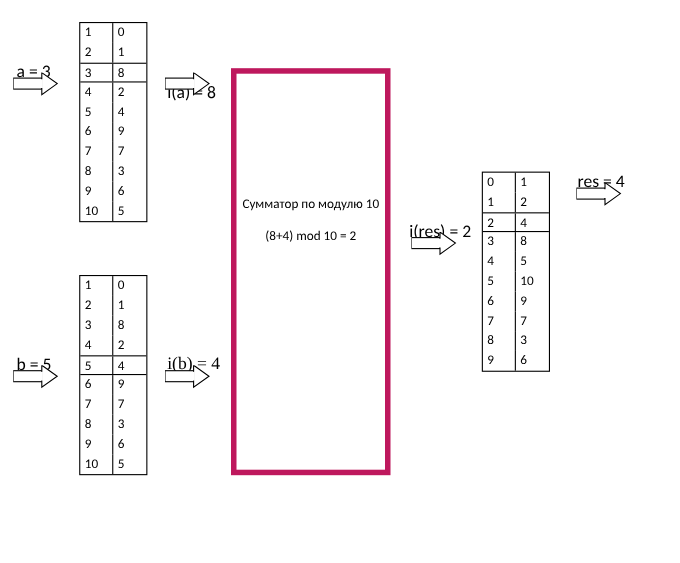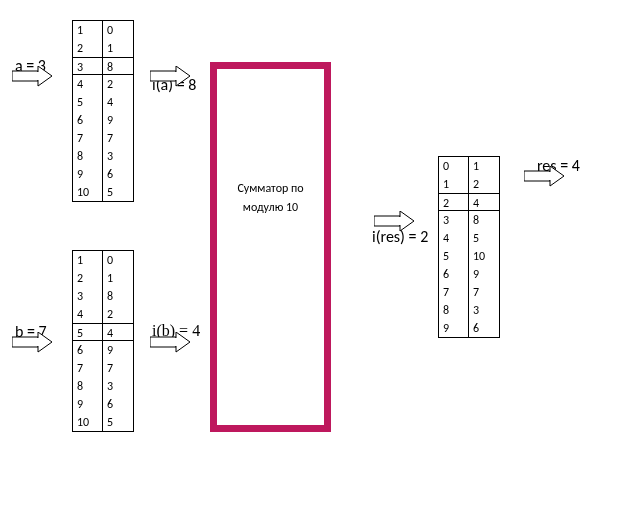--- a/index.html
+++ b/index.html
@@ -28,22 +28,22 @@
     width: 30px;
     padding-left: 4px;
     text-align: left;
   }
   .tbl .cell.left {
     border-right: 1px solid #000;
   }
   .tbl .hl-top { border-top: 1px solid #000; }
   .tbl .hl-bot { border-bottom: 1px solid #000; }
   .sum-box {
-    border: 7px solid #be185d;
-    width: 121px;
+    border: 5px solid #be185d;
+    width: 145px;
     height: 370px;
     text-align: center;
     padding-top: 110px;
     line-height: 1.6;
     background: #fff;
   }
   .label {
     font-size: 16px;
     white-space: nowrap;
   }
@@ -108,21 +108,21 @@
       <div class="cell left">10</div>
       <div class="cell">5</div>
     </div>
   </div>
 
 <div class="abs label" style="left:152px; top:56px;margin-top:19px;">i(a) = 8</div>
 <svg class="arrow-svg" style="left:150px; top:66px;" width="42" height="22">
     <use href="#arrow-right"></use>
   </svg>
 
-<div class="abs label" style="left:15px; top:322px;">b = 7</div>
+<div class="abs label" style="left:15px; top:322px;">b = 5</div>
 <svg class="arrow-svg" style="left:12px; top:332px;" width="42" height="22">
     <use href="#arrow-right"></use>
   </svg>
 
 <div id="table_b" class="abs tbl" style="left:72px; top:250px;">
     <div class="row">
       <div class="cell left">1</div>
       <div class="cell">0</div>
     </div>
     <div class="row">
@@ -164,23 +164,24 @@
   </div>
 
 <div class="abs label" style="left:152px; top:322px;font-family:Liberation Serif, serif;">i(b) = 4</div>
 <svg class="arrow-svg" style="left:150px; top:332px;" width="42" height="22">
     <use href="#arrow-right"></use>
   </svg>
 
 <div class="abs sum-box" style="left:210px; top:62px;">
   <div>Сумматор по модулю 10</div>
   <div style="height:10px;"></div>
+  <div>(8+4) mod 10 = 2</div>
 </div>
 
-<div class="abs label" style="left:372px; top:201px;margin-top:26px;">i(res) = 2</div>
+<div class="abs label" style="left:372px; top:201px;">i(res) = 2</div>
 <svg class="arrow-svg" style="left:374px; top:211px;" width="42" height="22">
     <use href="#arrow-right"></use>
   </svg>
 
 <div id="table_res" class="abs tbl" style="left:438px; top:156px;">
     <div class="row">
       <div class="cell left">0</div>
       <div class="cell">1</div>
     </div>
     <div class="row">
@@ -214,16 +215,16 @@
     <div class="row">
       <div class="cell left">8</div>
       <div class="cell">3</div>
     </div>
     <div class="row">
       <div class="cell left">9</div>
       <div class="cell">6</div>
     </div>
   </div>
 
-<div class="abs label" style="left:525px; top:156px;margin-left:12px;">res = 4</div>
+<div class="abs label" style="left:525px; top:156px;">res = 4</div>
 <svg class="arrow-svg" style="left:524px; top:166px;" width="42" height="22">
     <use href="#arrow-right"></use>
   </svg>
 
 </body></html>

